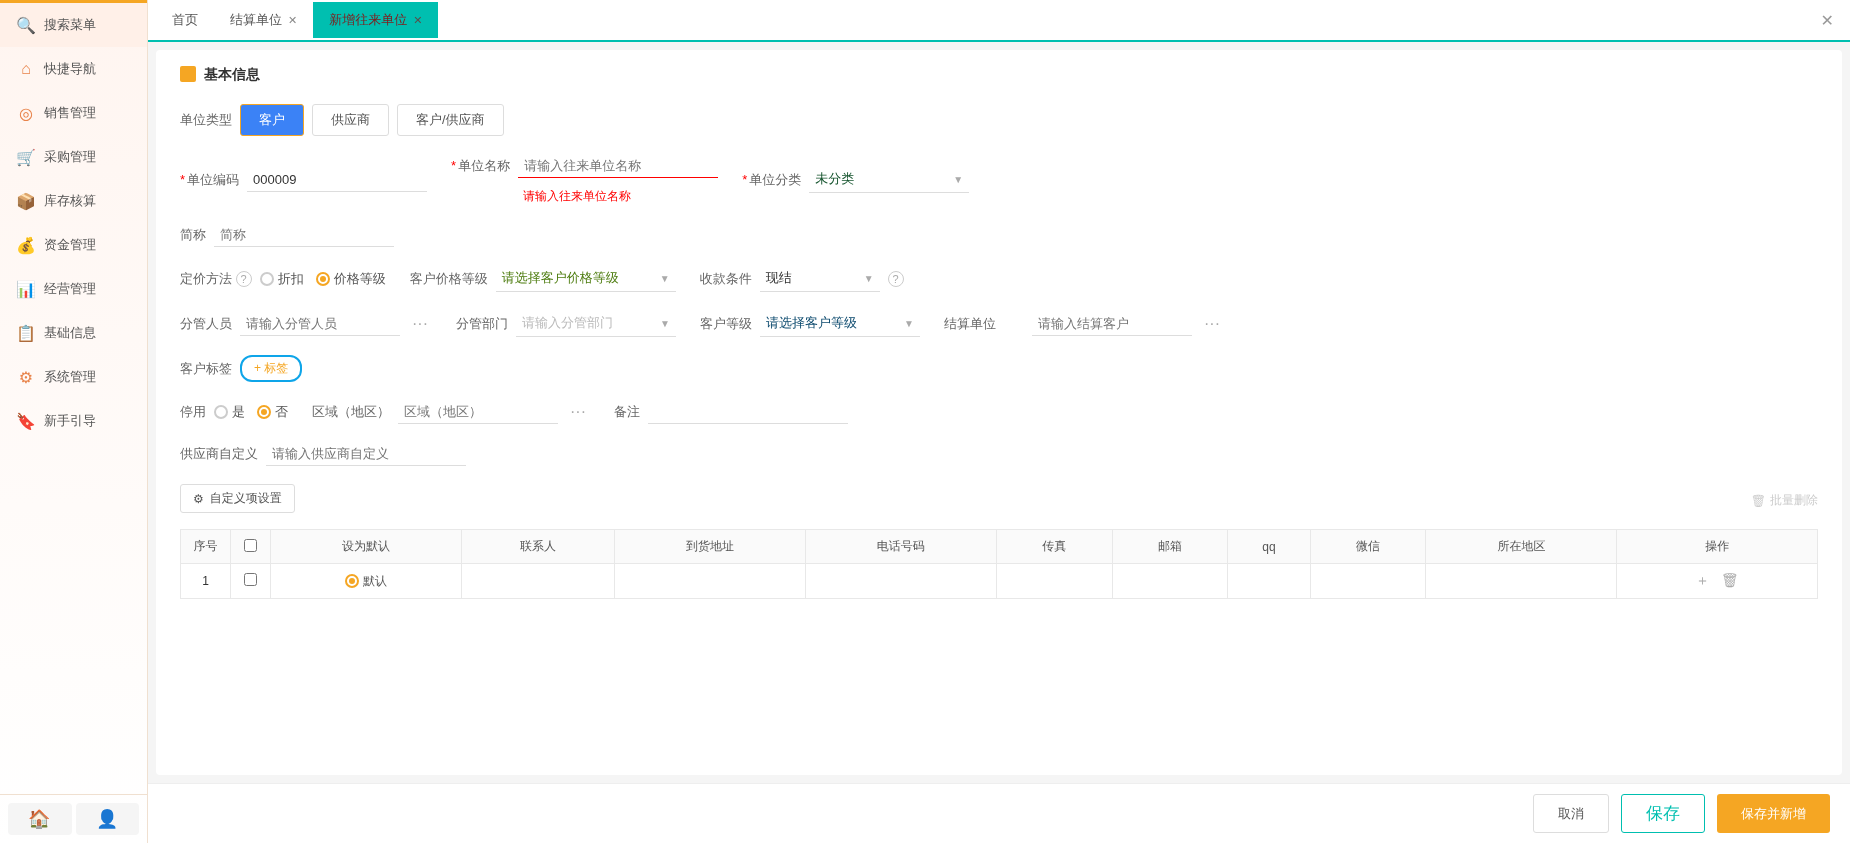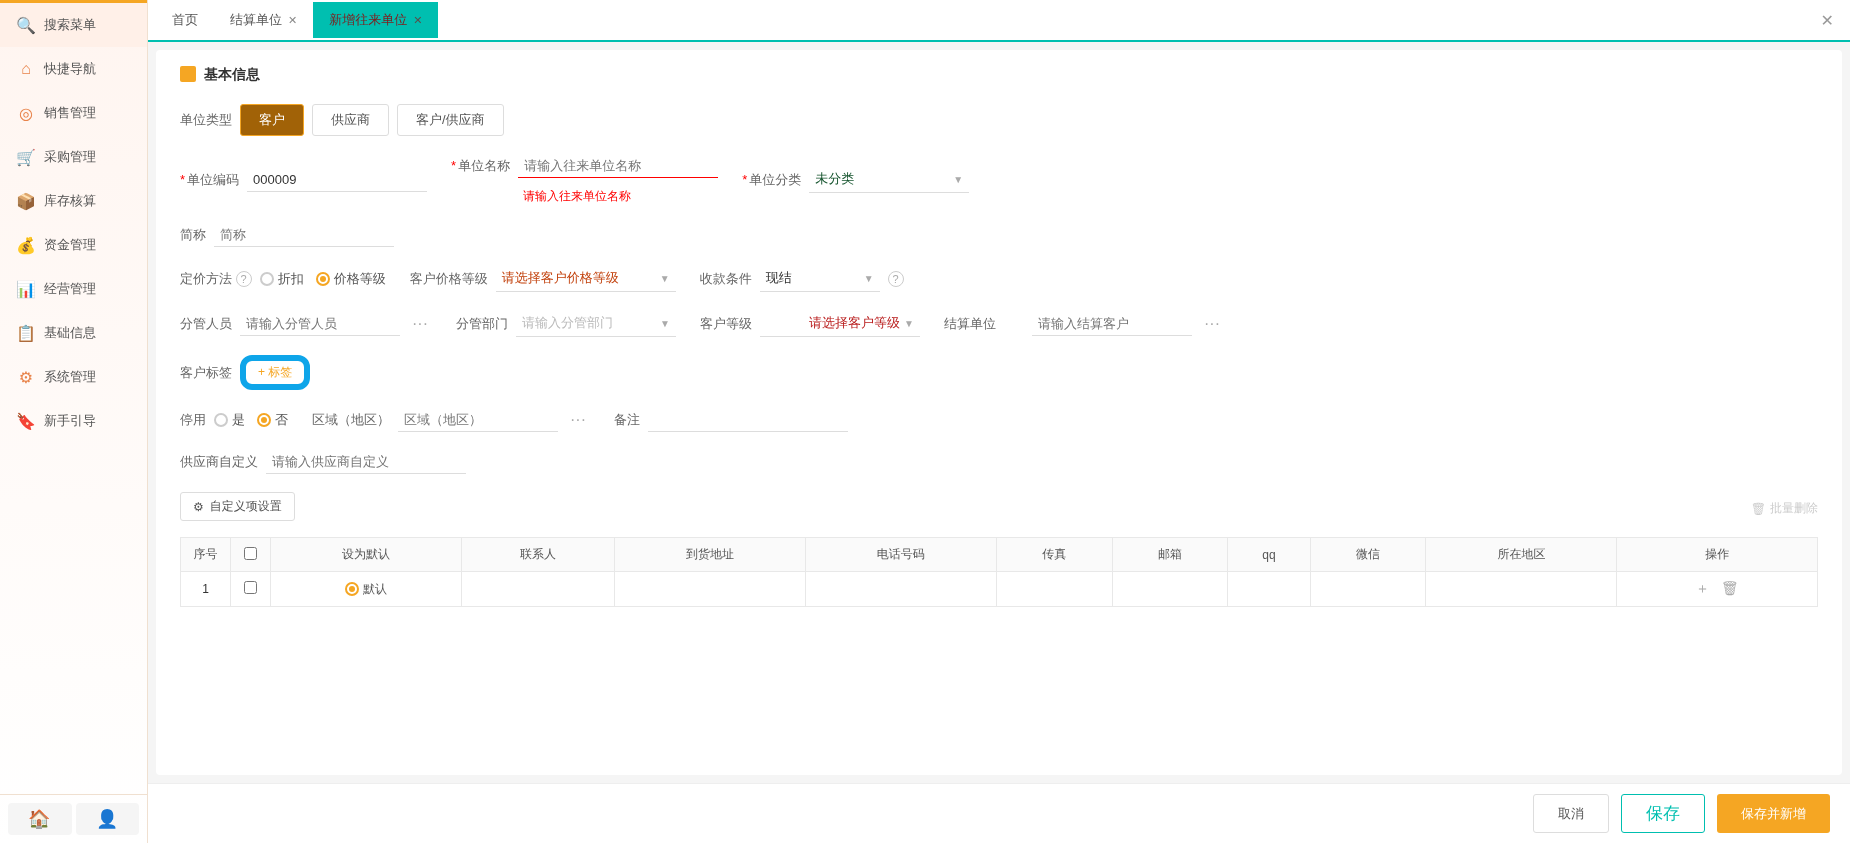--- a/index.html
+++ b/index.html
@@ -156,21 +156,21 @@
     .btn-type {
       padding: 6px 18px;
       border: 1px solid #ddd;
       border-radius: 3px;
       cursor: pointer;
       font-size: 13px;
       background: #fff;
       color: #555;
     }
     .btn-type.active {
-      background: #a16207;
+      background: #3b82f6;
       color: #fff;
       border-color: #f5a623;
     }
 
     .select-field {
       display: flex;
       align-items: center;
       gap: 4px;
       border-bottom: 1px solid #ddd;
       padding: 4px 6px;
@@ -212,21 +212,21 @@
     }
 
     .more-btn {
       color: #aaa;
       font-size: 16px;
       cursor: pointer;
       padding: 0 4px;
     }
 
     .tag-btn {
-      border: 6px solid #0ea5e9;
+      border: 2px solid #0ea5e9;
       color: #f5a623;
       border-radius: 12px;
       padding: 3px 12px;
       background: #fff;
       cursor: pointer;
       font-size: 12px;
     }
 
     .help-icon {
       width: 16px;
@@ -468,21 +468,21 @@
             <div class="radio-circle checked">
               <div class="radio-dot"></div>
             </div>
             <span>价格等级</span>
           </div>
         </div>
       </div>
       <div class="form-group">
         <span class="form-label">客户价格等级</span>
         <div class="select-field" style="min-width:180px;">
-          <span style="color:#c2410c; flex:1;">请选择客户价格等级</span>
+          <span style="color:#4d7c0f; flex:1;">请选择客户价格等级</span>
           <span class="chevron">▼</span>
         </div>
       </div>
       <div class="form-group">
         <span class="form-label">收款条件</span>
         <div class="select-field" style="min-width:120px;">
           <span style="color:#333; flex:1;">现结</span>
           <span class="chevron">▼</span>
         </div>
         <span class="help-icon">?</span>
@@ -498,21 +498,21 @@
       <div class="form-group">
         <span class="form-label">分管部门</span>
         <div class="select-field" style="min-width:160px;">
           <span style="color:#bbb; flex:1;">请输入分管部门</span>
           <span class="chevron">▼</span>
         </div>
       </div>
       <div class="form-group">
         <span class="form-label">客户等级</span>
         <div class="select-field" style="min-width:160px;">
-          <span style="color:#b91c1c; flex:1;text-align:right;">请选择客户等级</span>
+          <span style="color:#0c4a6e; flex:1;">请选择客户等级</span>
           <span class="chevron">▼</span>
         </div>
       </div>
       <div class="form-group">
         <span class="form-label">结算单位</span>
         <input class="form-input" style="width: 160px; margin-left: 28px;" placeholder="请输入结算客户">
         <span class="more-btn">···</span>
       </div>
     </div>
 

